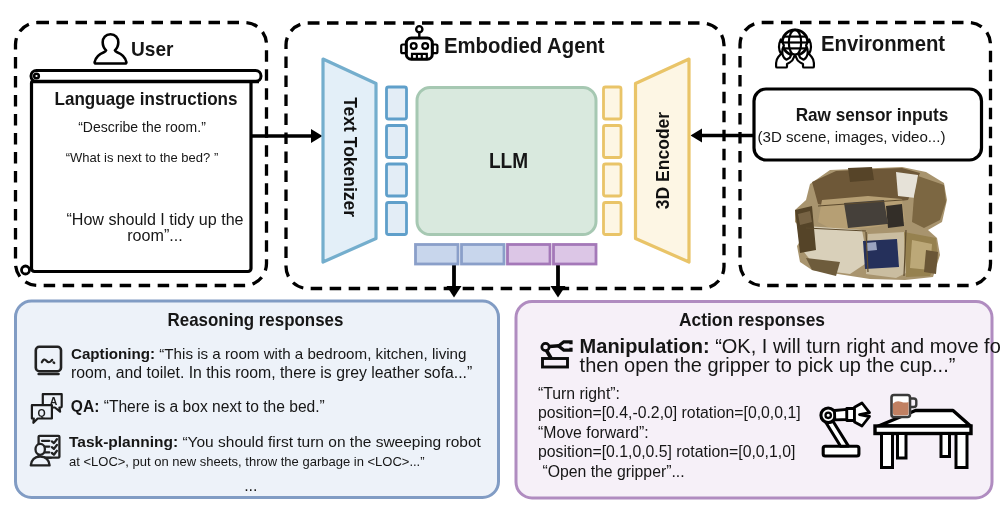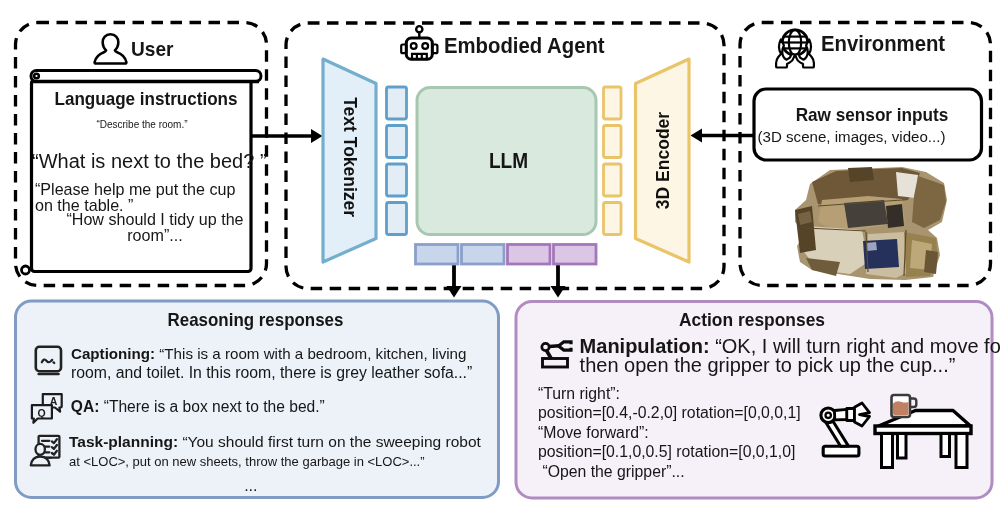--- a/index.html
+++ b/index.html
@@ -170,23 +170,22 @@
     <rect x="891.5" y="395" width="18.5" height="22" rx="2.5" fill="#fff" stroke="#3a3a3a" stroke-width="2.6"></rect>
     <path d="M893,403.5 q3.5,-3.5 8,-1.8 q4.5,1.7 7.5,0.2 l0,11.6 q0,1.8 -1.8,1.8 l-12,0 q-1.7,0 -1.7,-1.8 Z" fill="#c08062"></path>
   </g>
 </svg>
 
 <div class="t b" style="left:131.2px;top:37.4px;font-size:20.8px;transform:scaleX(0.918);transform-origin:0 50%;">User</div>
 <div class="t b" style="left:444.2px;top:32.8px;font-size:22.6px;transform:scaleX(0.899);transform-origin:0 50%;">Embodied Agent</div>
 <div class="t b" style="left:820.9px;top:31.3px;font-size:22px;transform:scaleX(0.923);transform-origin:0 50%;">Environment</div>
 
 <div class="t b c" style="left:36px;top:88.3px;width:220px;font-size:19px;transform:scaleX(0.898);">Language instructions</div>
-<div class="t c" style="left:32px;top:119.4px;width:220px;font-size:10px;">“Describe the room.”</div>
-<div class="t c" style="left:32px;top:149.7px;width:220px;font-size:20px;">“What is next to the bed? ”</div>
-<div class="t" style="left:35px;top:180.7px;font-size:16.1px;line-height:16.3px;">“Please help me put the cup<br>on the table. ”</div>
+<div class="t c" style="left:32px;top:119.4px;width:220px;font-size:14px;">“Describe the room.”</div>
+<div class="t c" style="left:32px;top:149.7px;width:220px;font-size:13px;">“What is next to the bed? ”</div>
 <div class="t c" style="left:31px;top:212px;width:248px;font-size:16.1px;line-height:15.9px;">“How should I tidy up the<br>room”...</div>
 
 <div class="t b c" style="left:417.5px;top:148.3px;width:181px;font-size:22.4px;transform:scaleX(0.852);">LLM</div>
 
 <div class="t b c" style="left:758.3px;top:103.9px;width:228px;font-size:19px;transform:scaleX(0.904);">Raw sensor inputs</div>
 <div class="t c" style="left:755.5px;top:128px;width:192px;font-size:15.1px;">(3D scene, images, video...)</div>
 
 <div class="t b c" style="left:14.3px;top:308.6px;width:483px;font-size:18.6px;transform:scaleX(0.910);">Reasoning responses</div>
 <div class="t" style="left:70.8px;top:397.7px;font-size:15.6px;"><span class="b">QA:</span> “There is a box next to the bed.”</div>
 <div class="t" style="left:71px;top:345.3px;font-size:15.15px;line-height:18.9px;"><span class="b">Captioning:</span> “This is a room with a bedroom, kitchen, living<br><span style="font-size:15.8px;">room, and toilet. In this room, there is grey leather sofa...”</span></div>

